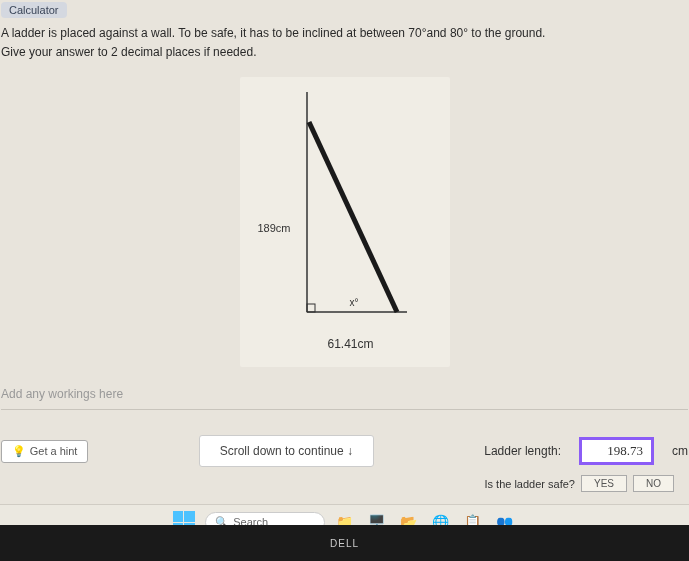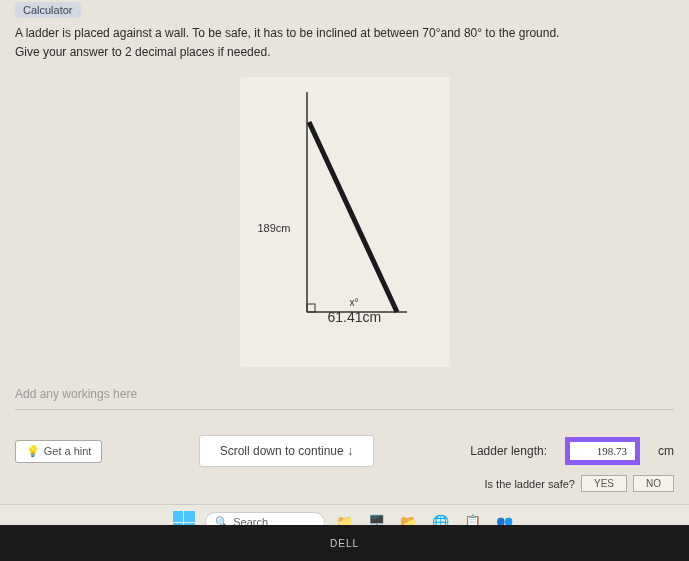--- a/index.html
+++ b/index.html
@@ -5,21 +5,21 @@
     * { margin: 0; padding: 0; box-sizing: border-box; }
     body {
       font-family: Arial, sans-serif;
       background: #e8e4dc;
       width: 689px;
       height: 561px;
       overflow: hidden;
       position: relative;
     }
     .content {
-      padding: 0 15px;
+      padding: 0 1px;
     }
     .calc-badge {
       display: inline-block;
       background: #d4d8e0;
       color: #3a4558;
       padding: 2px 8px;
       border-radius: 4px;
       font-size: 11px;
       margin-bottom: 6px;
     }
@@ -53,22 +53,22 @@
     .label-x {
       position: absolute;
       left: 110px;
       top: 220px;
       font-size: 10px;
       color: #333;
     }
     .label-61 {
       position: absolute;
       left: 88px;
-      top: 232px;
-      font-size: 14px;
+      top: 260px;
+      font-size: 12px;
       color: #333;
     }
     .workings {
       font-size: 12px;
       color: #999;
       margin: 20px 0 10px;
       padding-bottom: 8px;
       border-bottom: 1px solid #c8c4bc;
     }
     .bottom-row {
@@ -98,27 +98,27 @@
       border-radius: 3px;
     }
     .answer-section {
       display: flex;
       align-items: center;
       gap: 18px;
       font-size: 12px;
       color: #333;
     }
     .answer-box {
-      border: 5px solid #8b5cf6;
+      border: 3px solid #8b5cf6;
       background: #fff;
       padding: 3px 8px;
       min-width: 75px;
       text-align: right;
       font-family: serif;
-      font-size: 11px;
+      font-size: 13px;
     }
     .safe-row {
       display: flex;
       justify-content: flex-end;
       align-items: center;
       gap: 6px;
       margin-top: 8px;
       font-size: 11px;
       color: #333;
       padding-right: 15px;

